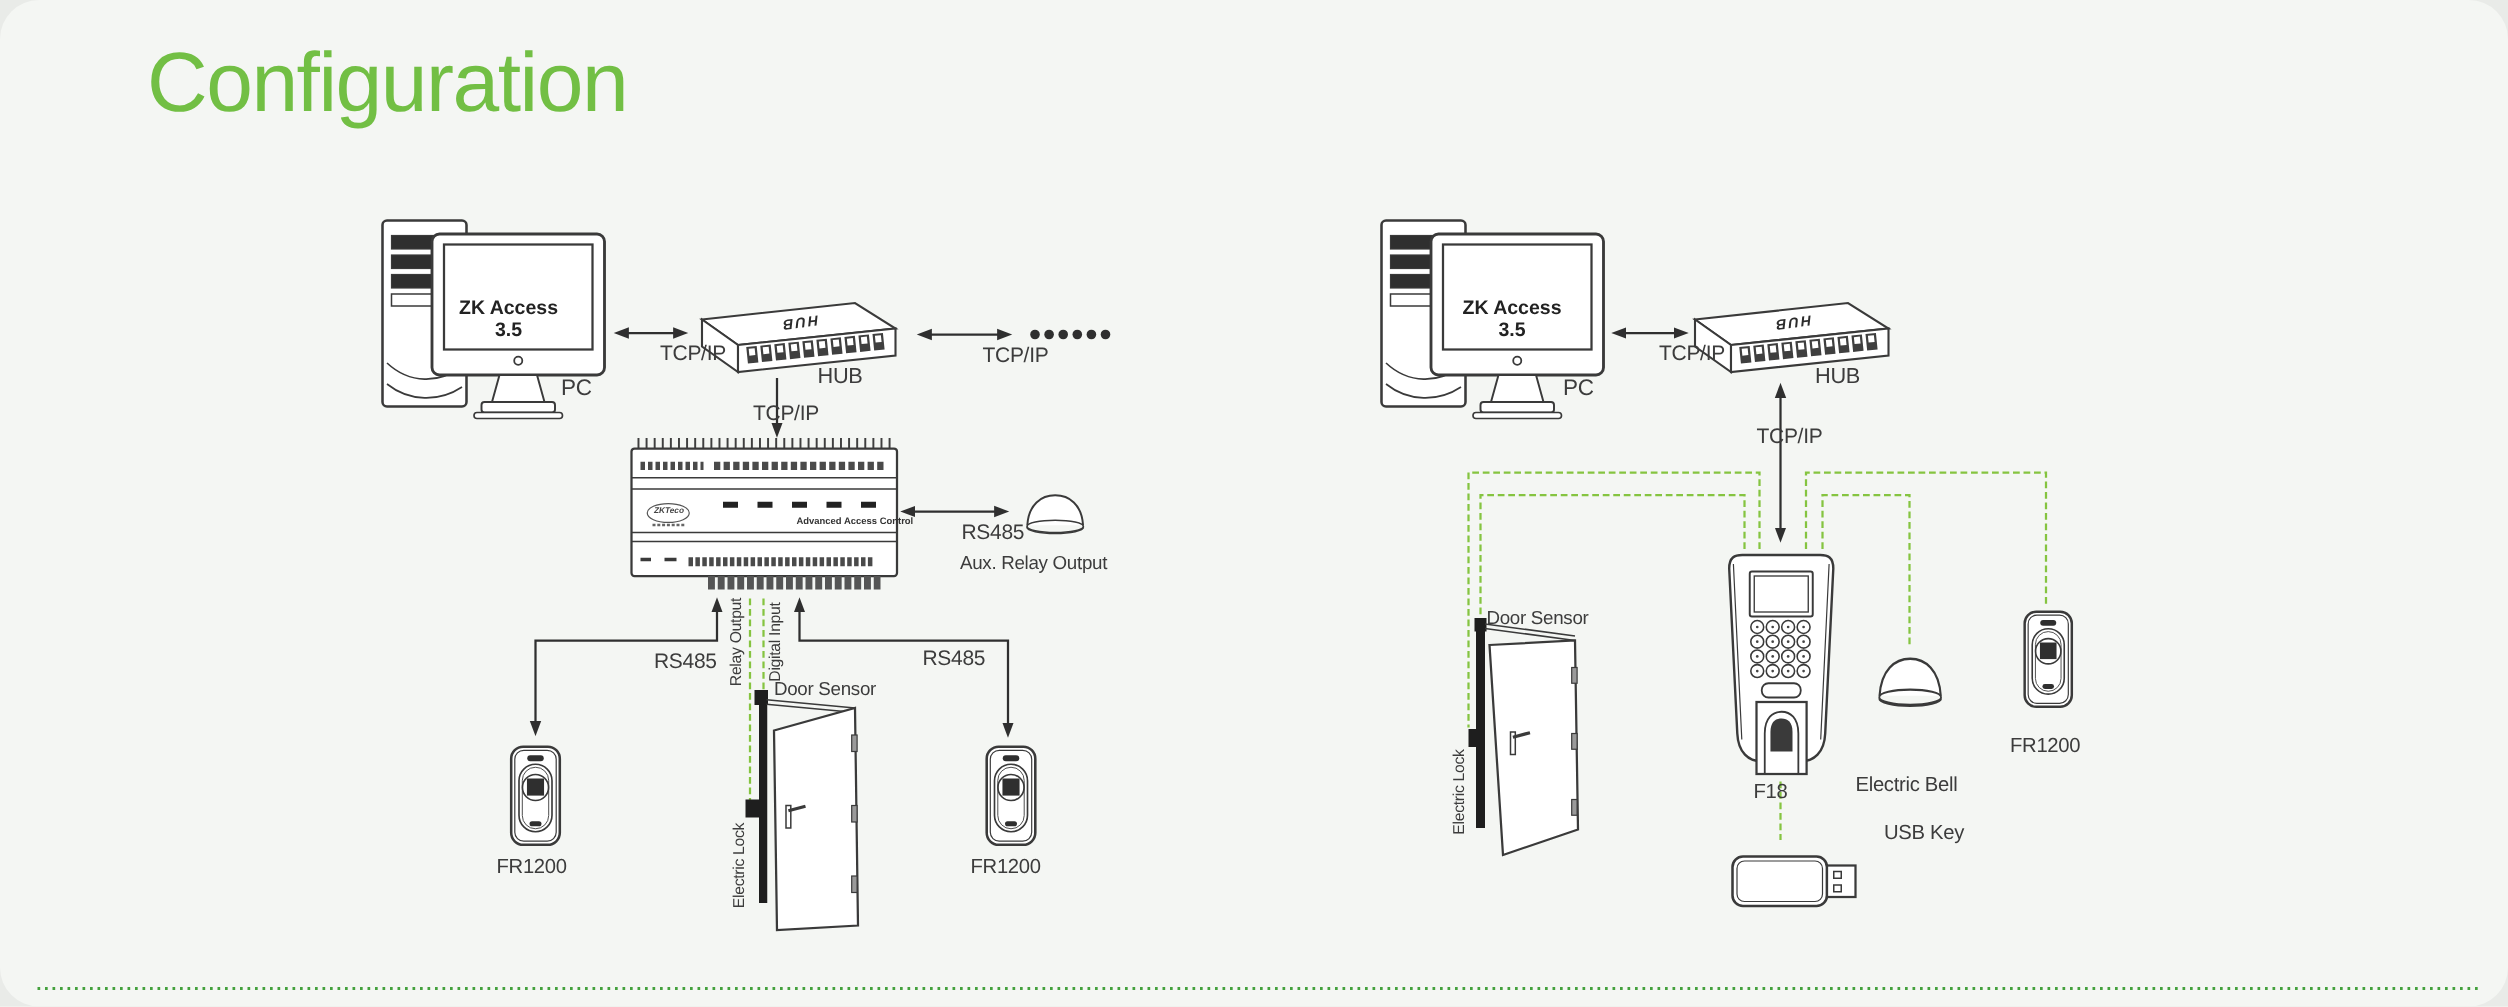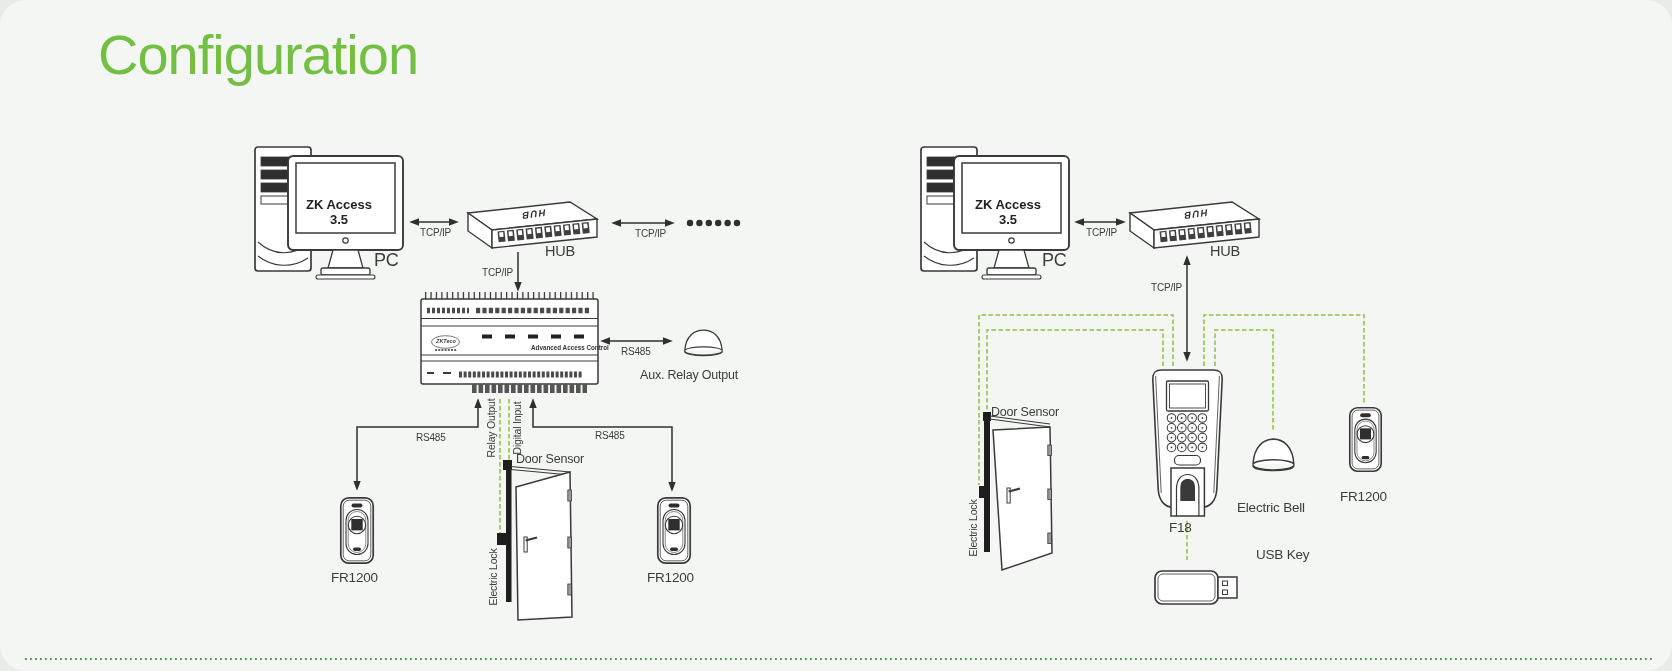--- a/index.html
+++ b/index.html
@@ -10,22 +10,22 @@
     font-family:"Liberation Sans", sans-serif;
     border-radius:26px;
   }
   #diagram-svg{position:absolute;left:0;top:0;}
   .title{
     position:absolute; left:98px; top:22px;
     font-size:56px; font-weight:400; letter-spacing:-1px;
     color:#72bf44;
   }
   .lbl{position:absolute; color:#3c3c3c; letter-spacing:-0.2px; white-space:nowrap;}
-  .f15{font-size:18px;} .f14{font-size:14.5px;} .f13{font-size:13.5px;}
-  .f12{font-size:12.5px;} .f10{font-size:10px;}
+  .f15{font-size:15px;} .f14{font-size:14.5px;} .f13{font-size:13.5px;}
+  .f12{font-size:12.5px;} .f10{font-size:14px;margin-left:20px;}
   .screen-lbl{
     position:absolute; width:84px; height:58px;
     display:flex; align-items:center; justify-content:center;
     font-size:13px; font-weight:bold; color:#222; text-align:center;
   }
   .rot{
     width:64px; height:12px; font-size:10.5px; text-align:center;
     transform:rotate(-90deg);
   }
   .hubbadge{
@@ -301,17 +301,17 @@
 
 <div class="screen-lbl" style="left:966px;top:183px;">ZK Access 3.5</div>
 <div class="lbl f15" style="left:1042px;top:250px;">PC</div>
 <div class="hubbadge" style="left:1177px;top:208px;">HUB</div>
 <div class="lbl f14" style="left:1210px;top:243px;">HUB</div>
 <div class="lbl f10" style="left:1086px;top:227px;">TCP/IP</div>
 <div class="lbl f10" style="left:1151px;top:282px;">TCP/IP</div>
 <div class="lbl f12" style="left:991px;top:405px;">Door Sensor</div>
 <div class="lbl rot" style="left:941px;top:522px;">Electric Lock</div>
 <div class="lbl f13" style="left:1139px;top:520px;margin-left:30px;">F18</div>
-<div class="lbl f13" style="left:1237px;top:500px;text-align:right;">Electric Bell</div>
+<div class="lbl f13" style="left:1237px;top:515px;text-align:right;">Electric Bell</div>
 <div class="lbl f13" style="left:1340px;top:489px;">FR1200</div>
 <div class="lbl f13" style="left:1256px;top:547px;">USB Key</div>
 
 </div>
 
 </body></html>

